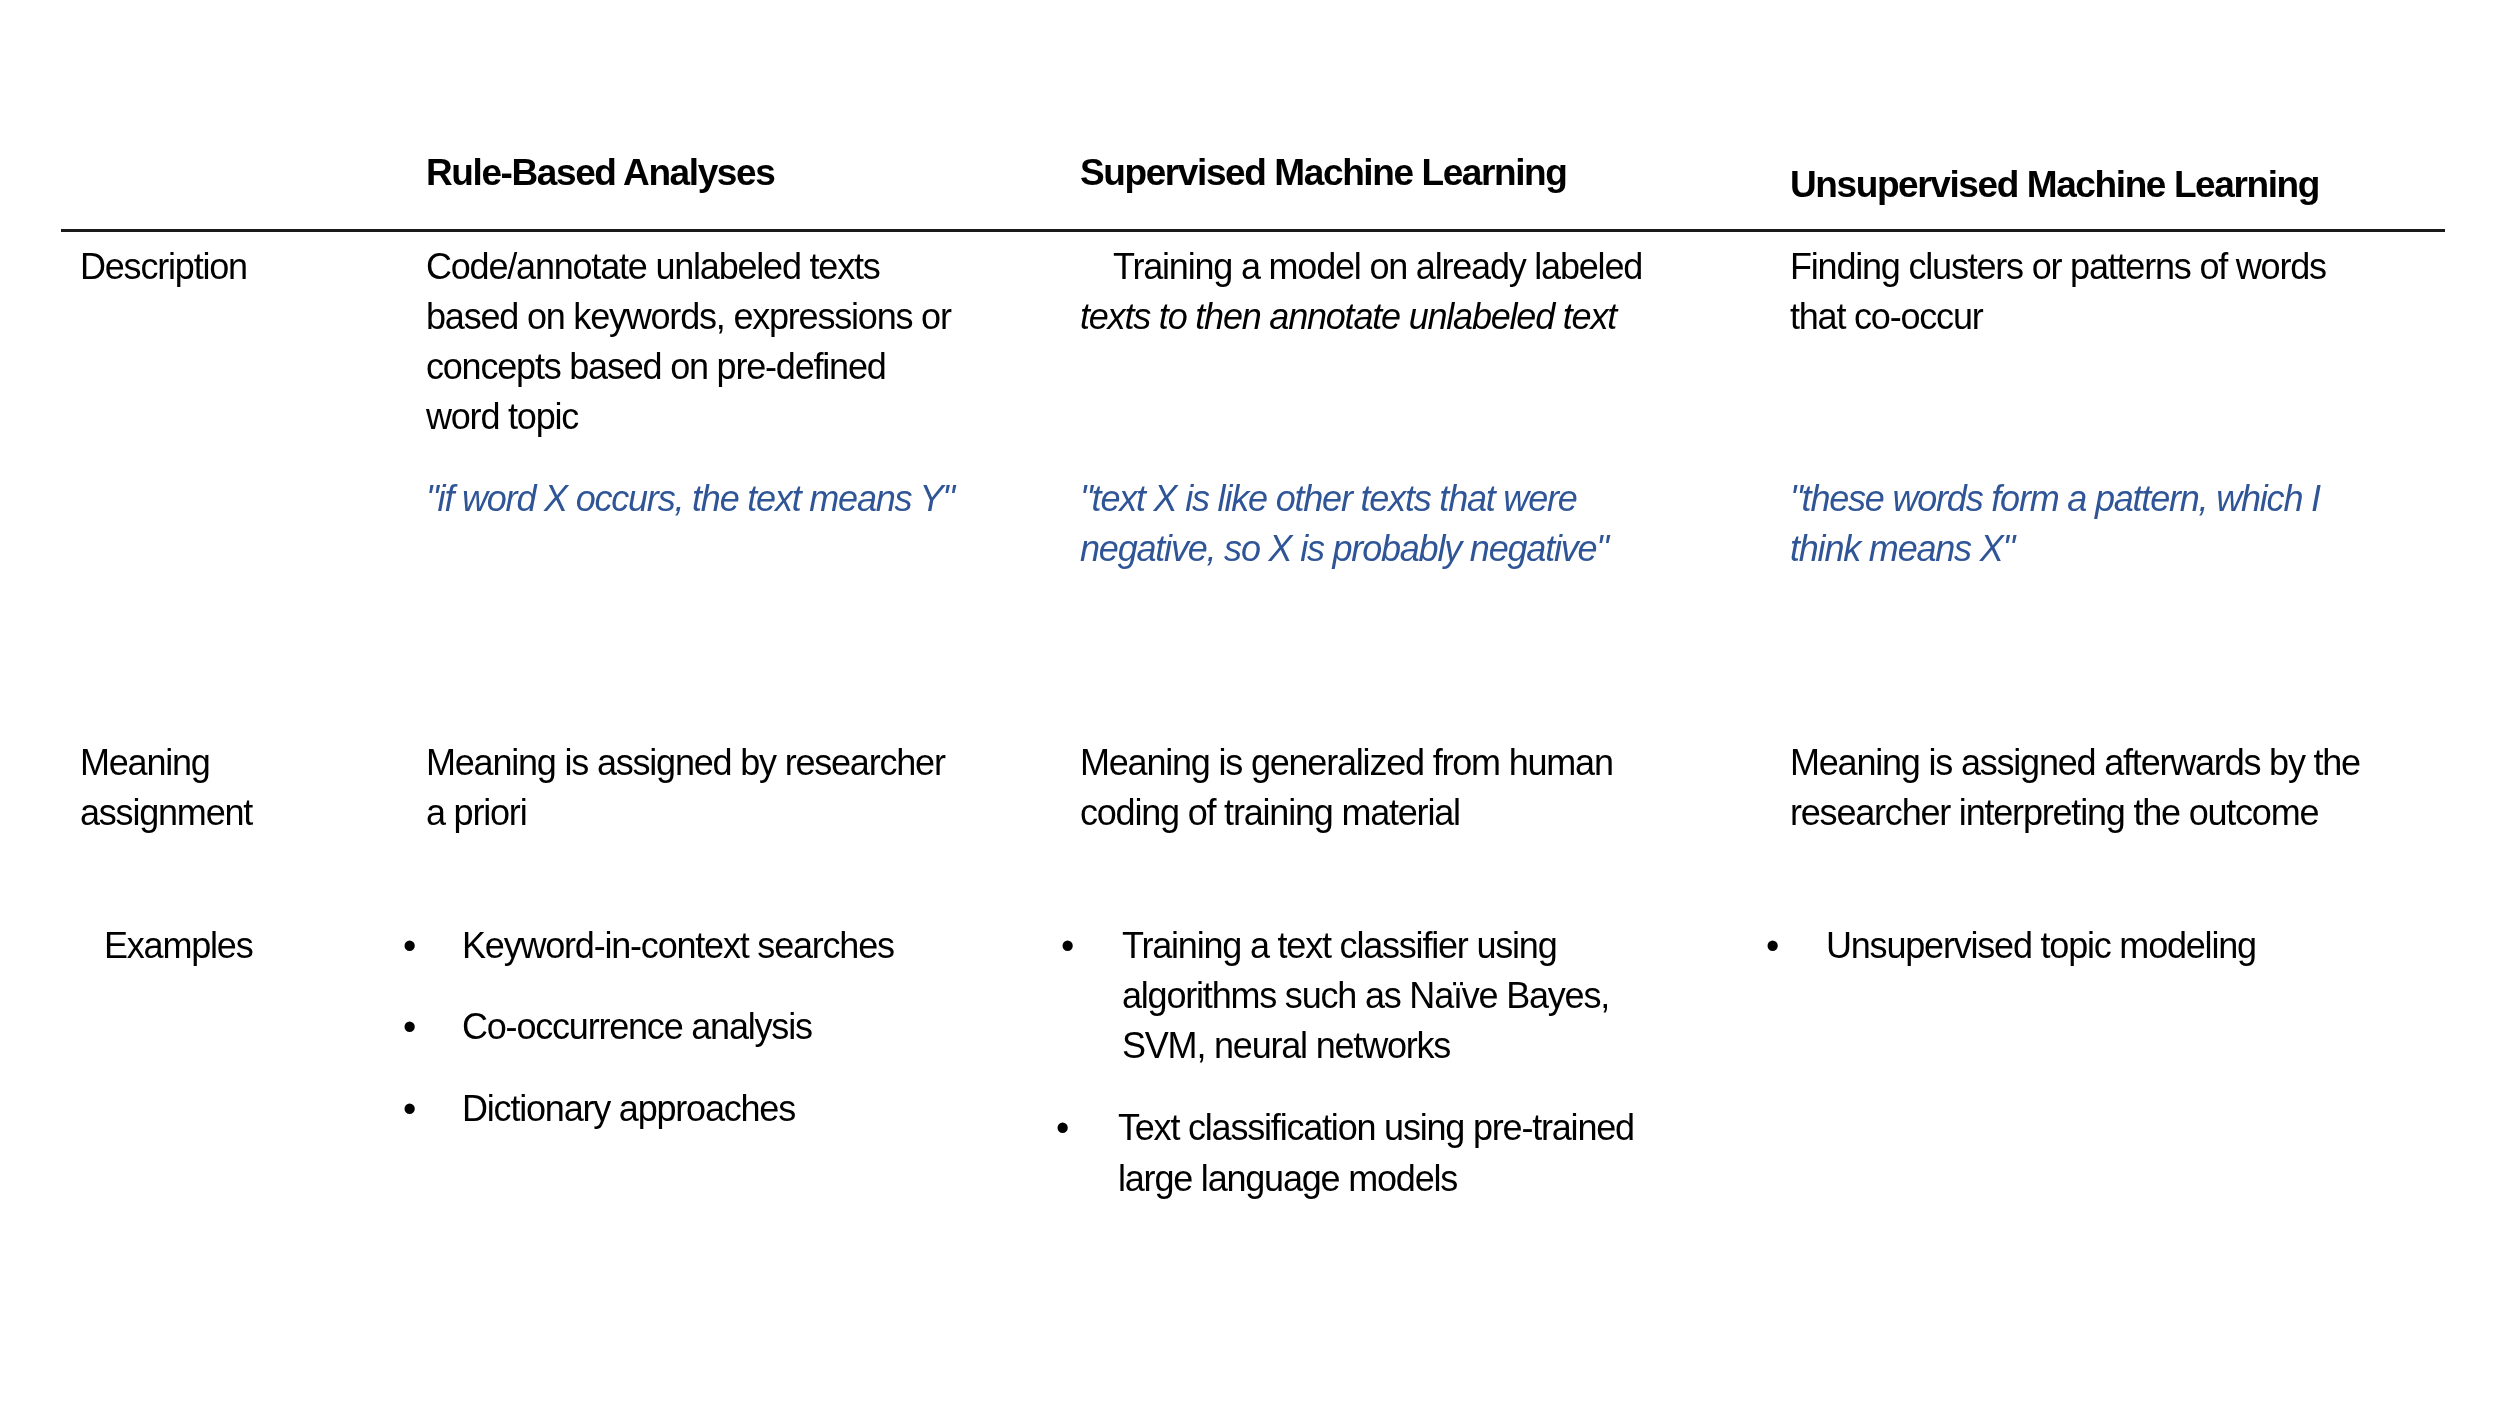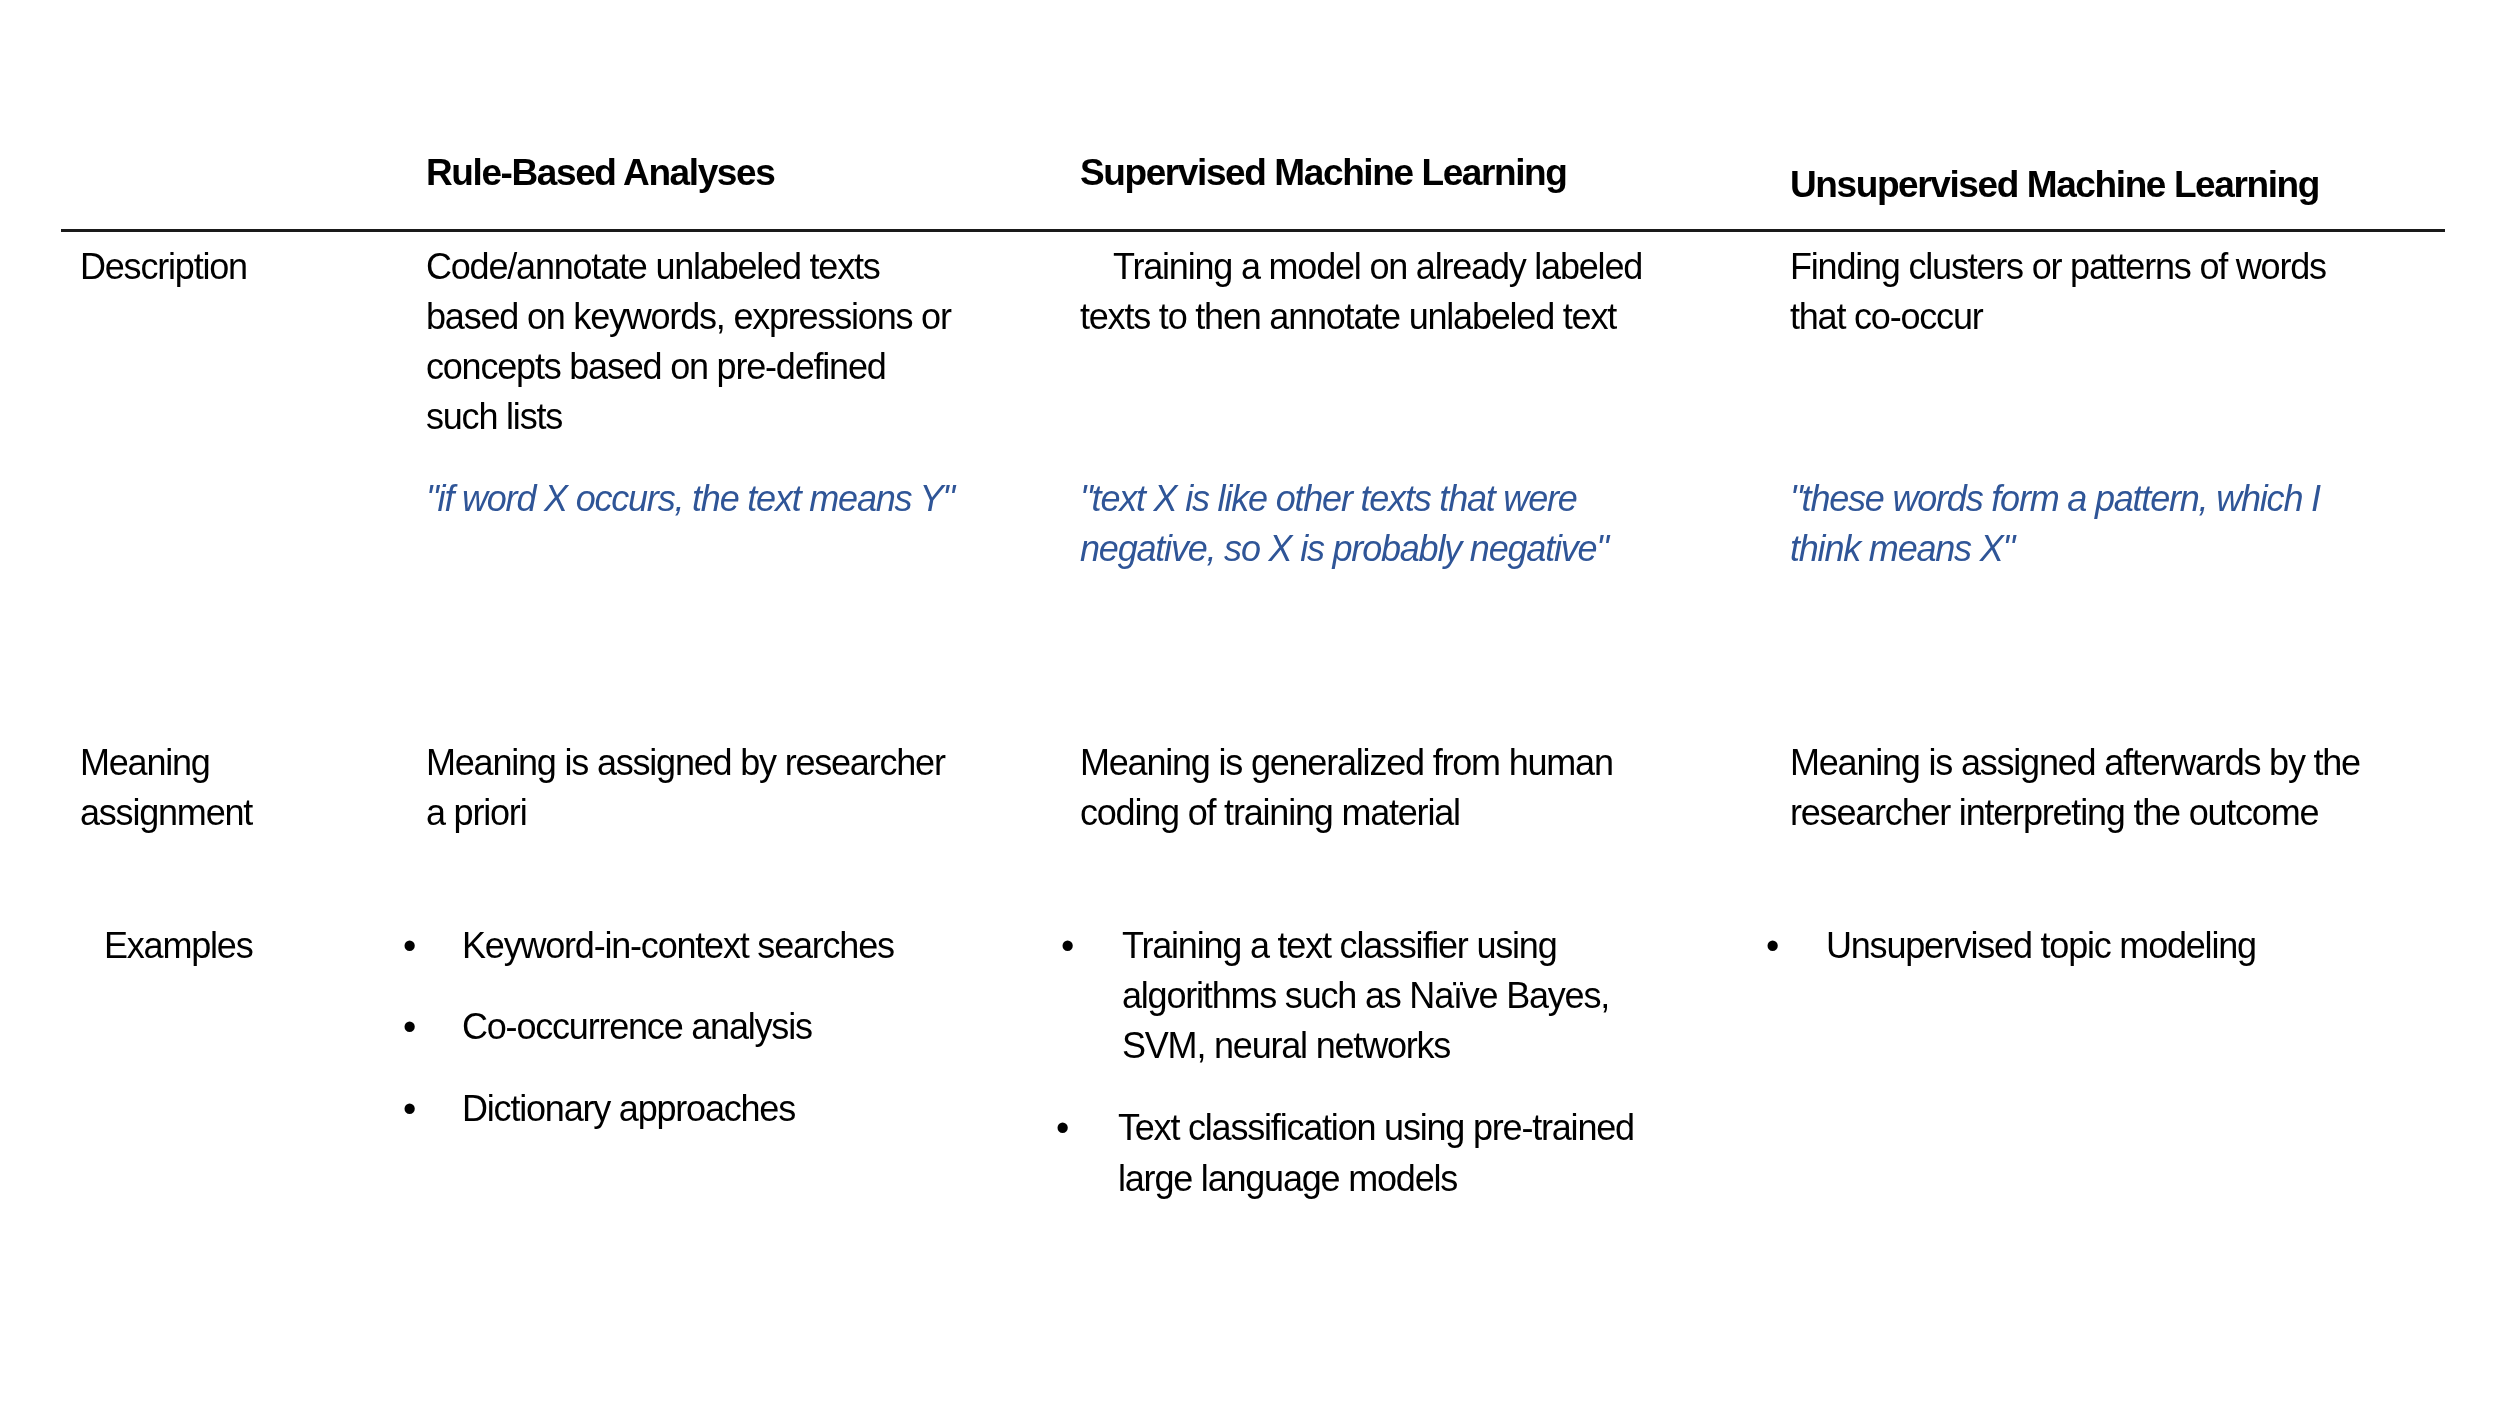--- a/index.html
+++ b/index.html
@@ -21,27 +21,27 @@
   <div class="t hdr" style="left:1790px; top:160px;">Unsupervised Machine Learning</div>
 
   <div class="rule"></div>
 
   <div class="t" style="left:80px; top:242px;">Description</div>
 
   <div>
     <div class="t" style="left:426px; top:242px;">Code/annotate unlabeled texts</div>
     <div class="t" style="left:426px; top:292px;">based on keywords, expressions or</div>
     <div class="t" style="left:426px; top:342px;">concepts based on pre-defined</div>
-    <div class="t" style="left:426px; top:392px;">such lists</div>
+    <div class="t" style="left:426px; top:392px;">word topic</div>
     <div class="t quote" style="left:426px; top:474px;">"if word X occurs, the text means Y"</div>
   </div>
 
   <div>
     <div class="t" style="left:1113px; top:242px;">Training a model on already labeled</div>
-    <div class="t" style="left:1080px; top:292px;">texts to then annotate unlabeled text</div>
+    <div class="t" style="left:1080px; top:292px;font-style:italic;">texts to then annotate unlabeled text</div>
     <div class="t quote" style="left:1080px; top:474px;">"text X is like other texts that were</div>
     <div class="t quote" style="left:1080px; top:524px;">negative, so X is probably negative"</div>
   </div>
 
   <div>
     <div class="t" style="left:1790px; top:242px;">Finding clusters or patterns of words</div>
     <div class="t" style="left:1790px; top:292px;">that co-occur</div>
     <div class="t quote" style="left:1790px; top:474px;">"these words form a pattern, which I</div>
     <div class="t quote" style="left:1790px; top:524px;">think means X"</div>
   </div>

